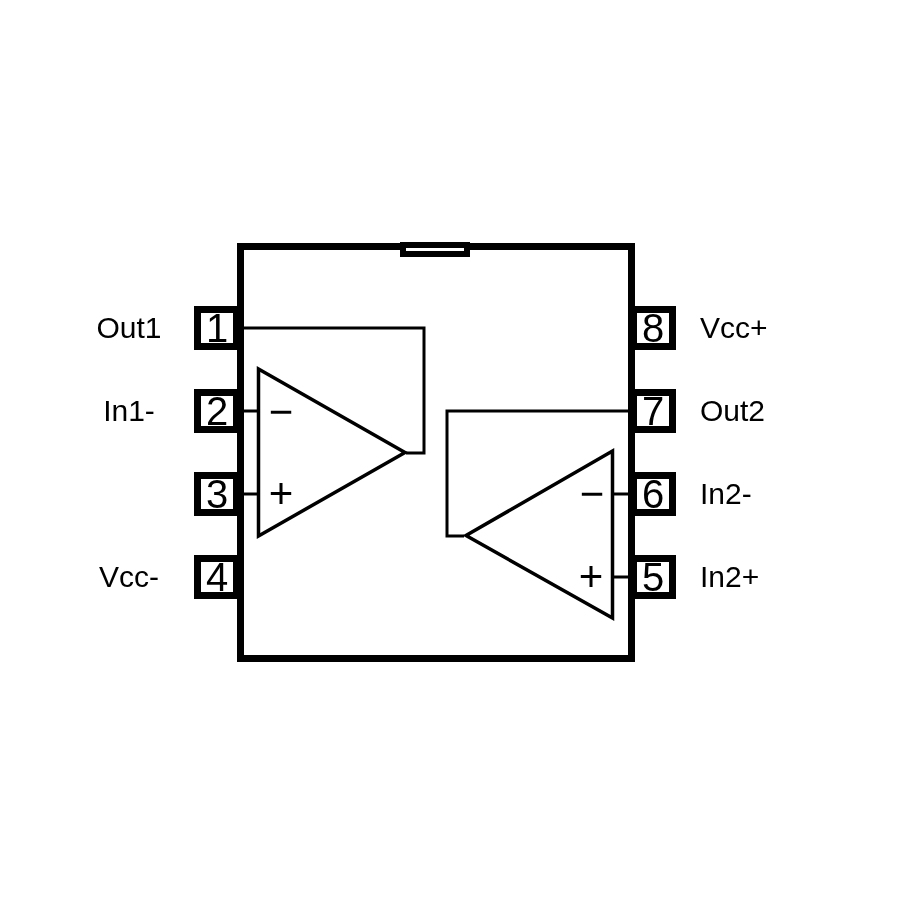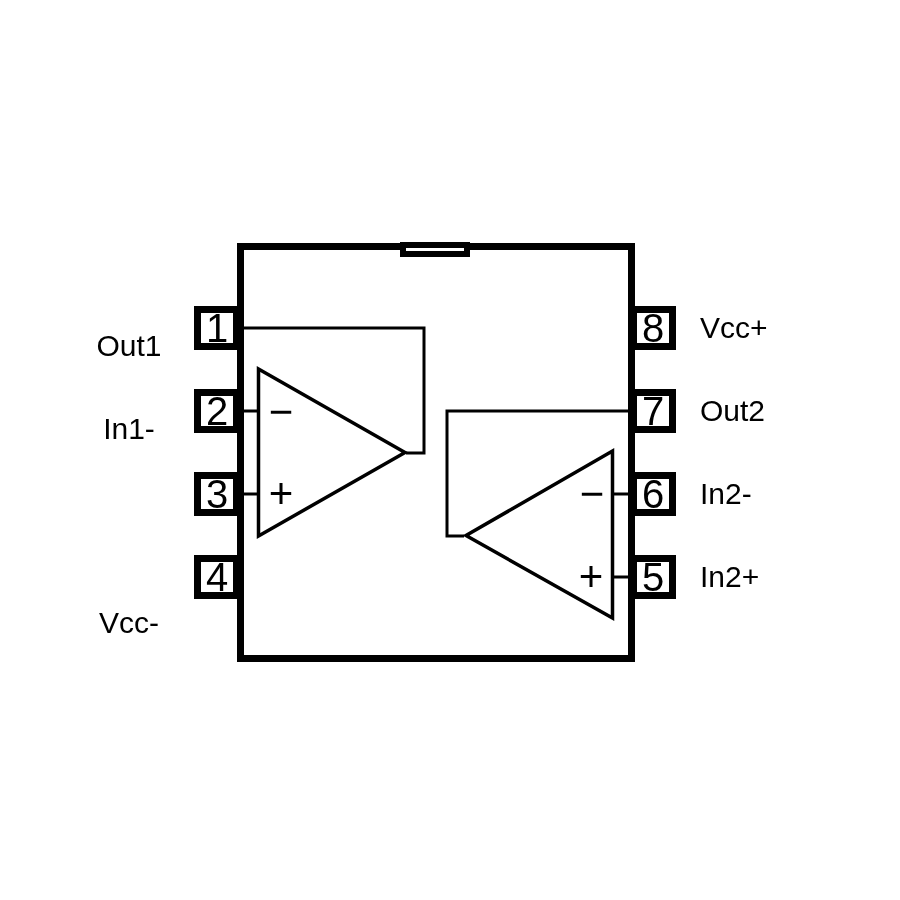--- a/index.html
+++ b/index.html
@@ -41,21 +41,20 @@
     font-size: 30px;
     height: 34px;
     line-height: 34px;
     color: #000000;
     white-space: nowrap;
   }
   .pin-label.side-left {
     left: 58px;
     width: 142px;
     text-align: center;
-    margin-top: 18px;
   }
   .pin-label.side-right {
     left: 700px;
     text-align: right;
   }
   .amp-symbol {
     font-family: "Liberation Sans", sans-serif;
   }
 </style>
 </head>
@@ -95,20 +94,20 @@
   <div class="pin-box side-left" style="top:472px">3</div>
   <div class="pin-box side-left" style="top:555px">4</div>
 
   <div class="pin-box side-right" style="top:306px">8</div>
   <div class="pin-box side-right" style="top:389px">7</div>
   <div class="pin-box side-right" style="top:472px">6</div>
   <div class="pin-box side-right" style="top:555px">5</div>
 
   <div class="pin-label side-left" style="top:311px">Out1</div>
   <div class="pin-label side-left" style="top:394px">In1-</div>
-  <div class="pin-label side-left" style="top:588px">Vcc-</div>
+  <div class="pin-label side-left" style="top:560px">Vcc-</div>
 
   <div class="pin-label side-right" style="top:311px">Vcc+</div>
   <div class="pin-label side-right" style="top:394px">Out2</div>
   <div class="pin-label side-right" style="top:477px">In2-</div>
   <div class="pin-label side-right" style="top:560px">In2+</div>
 
 </div>
 
 </body></html>

